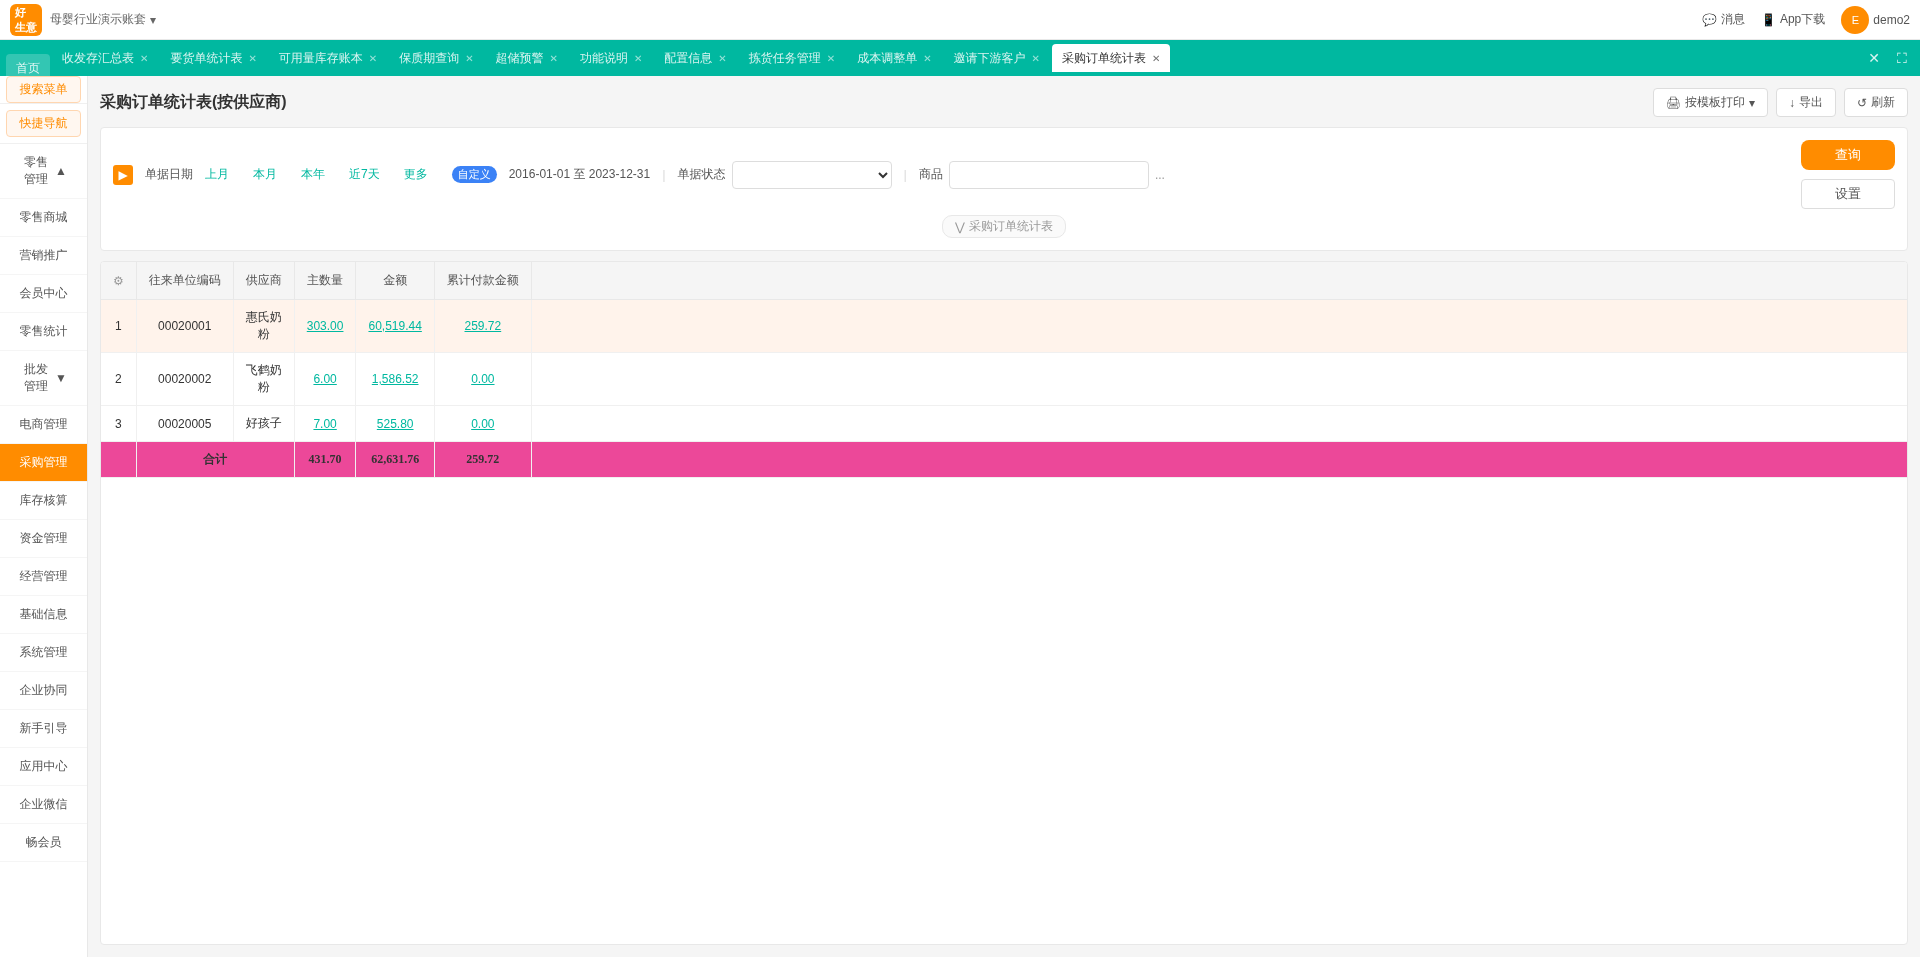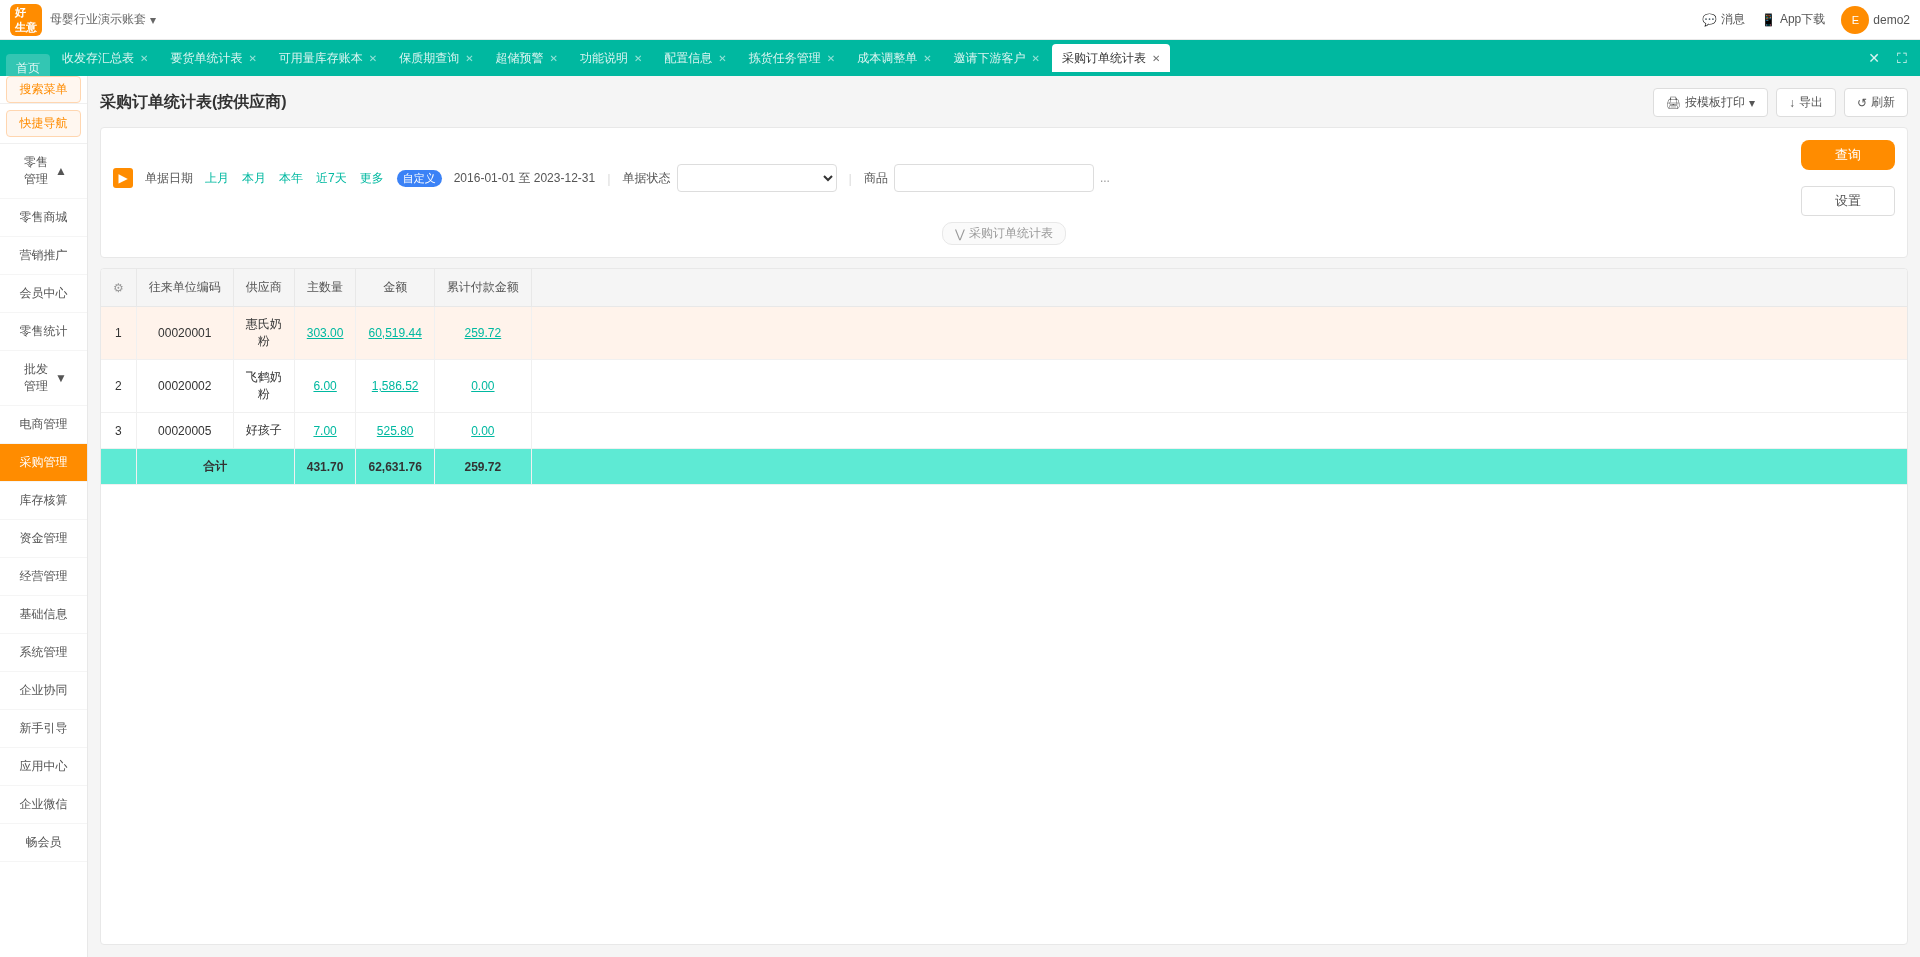--- a/index.html
+++ b/index.html
@@ -47,51 +47,51 @@
     .page-actions { display: flex; align-items: center; gap: 8px; }
     .btn-print { display: flex; align-items: center; gap: 4px; padding: 5px 12px; border: 1px solid #ddd; border-radius: 4px; background: #fff; color: #555; font-size: 12px; cursor: pointer; }
     .btn-export { display: flex; align-items: center; gap: 4px; padding: 5px 12px; border: 1px solid #ddd; border-radius: 4px; background: #fff; color: #555; font-size: 12px; cursor: pointer; }
     .btn-refresh { display: flex; align-items: center; gap: 4px; padding: 5px 12px; border: 1px solid #ddd; border-radius: 4px; background: #fff; color: #555; font-size: 12px; cursor: pointer; }
 
     
     .filter-panel { background: #fff; border-radius: 4px; padding: 12px; border: 1px solid #e8e8e8; }
     .filter-row { display: flex; align-items: center; gap: 12px; flex-wrap: wrap; }
     .filter-toggle-btn { width: 20px; height: 20px; background: #ff8c00; border-radius: 3px; display: flex; align-items: center; justify-content: center; color: #fff; cursor: pointer; font-size: 12px; flex-shrink: 0; }
     .filter-label { color: #555; font-size: 12px; flex-shrink: 0; }
-    .date-shortcuts { display: flex; gap: 13px; align-items: center; }
+    .date-shortcuts { display: flex; gap: 24px; align-items: center; }
     .date-shortcut { color: #00b8a0; font-size: 12px; cursor: pointer; }
     .date-tag { background: #3b82f6; color: #fff; font-size: 11px; padding: 1px 6px; border-radius: 10px; cursor: pointer; }
     .date-range { color: #555; font-size: 12px; }
     .filter-divider { color: #ddd; }
     .filter-select-group { display: flex; align-items: center; gap: 6px; }
     .filter-select { border: 1px solid #ddd; border-radius: 4px; padding: 4px 8px; font-size: 12px; color: #333; min-width: 160px; height: 28px; cursor: pointer; background: #fff; }
     .goods-input-group { display: flex; align-items: center; gap: 6px; }
     .goods-input { border: 1px solid #ddd; border-radius: 4px; padding: 4px 8px; font-size: 12px; color: #333; min-width: 200px; height: 28px; }
     .more-btn { color: #999; font-size: 12px; cursor: pointer; }
     .btn-query { background: #ff8c00; color: #fff; border: none; border-radius: 8px; padding: 5px 34px; font-size: 13px; cursor: pointer; height: 30px; }
-    .btn-setting { border: 1px solid #ddd; background: #fff; color: #555; border-radius: 4px; padding: 5px 14px; font-size: 13px; cursor: pointer; height: 30px; margin-top: 12px; }
+    .btn-setting { border: 1px solid #ddd; background: #fff; color: #555; border-radius: 4px; padding: 5px 14px; font-size: 13px; cursor: pointer; height: 30px; margin-top: 5px; }
     .expand-row { display: flex; justify-content: center; padding: 6px 0 0 0; }
     .expand-btn { display: flex; align-items: center; gap: 4px; color: #999; font-size: 12px; cursor: pointer; border: 1px solid #e8e8e8; border-radius: 10px; padding: 2px 12px; background: #fafafa; }
 
     
     .table-container { background: #fff; border-radius: 4px; border: 1px solid #e8e8e8; overflow: hidden; flex: 1; }
     table { width: 100%; border-collapse: collapse; }
     thead tr { background: #f5f5f5; }
     th { padding: 10px 12px; text-align: center; font-size: 12px; color: #555; font-weight: normal; border-bottom: 1px solid #e8e8e8; border-right: 1px solid #e8e8e8; white-space: nowrap; }
     th:last-child { border-right: none; }
     td { padding: 9px 12px; text-align: center; font-size: 12px; color: #333; border-bottom: 1px solid #f0f0f0; border-right: 1px solid #f0f0f0; }
     td:last-child { border-right: none; }
     tr.row-highlight { background: #fff3eb; }
     .link-text { color: #00b8a0; text-decoration: underline; cursor: pointer; }
     .td-settings { width: 36px; }
     .settings-icon { color: #999; cursor: pointer; }
 
     
     .table-footer { background: #fff7f0; border-top: 1px solid #e8e8e8; }
-    .table-footer td { font-weight: bold; color: #333; background: #5eead4; }
+    .table-footer td { font-weight: bold; color: #333; background: #ec4899; font-family: Liberation Serif, serif; }
 
     
     ::-webkit-scrollbar { width: 6px; height: 6px; }
     ::-webkit-scrollbar-track { background: #f0f0f0; }
     ::-webkit-scrollbar-thumb { background: #ccc; border-radius: 3px; }
   </style>
 </head>
 <body>
 
 <div class="top-bar">

